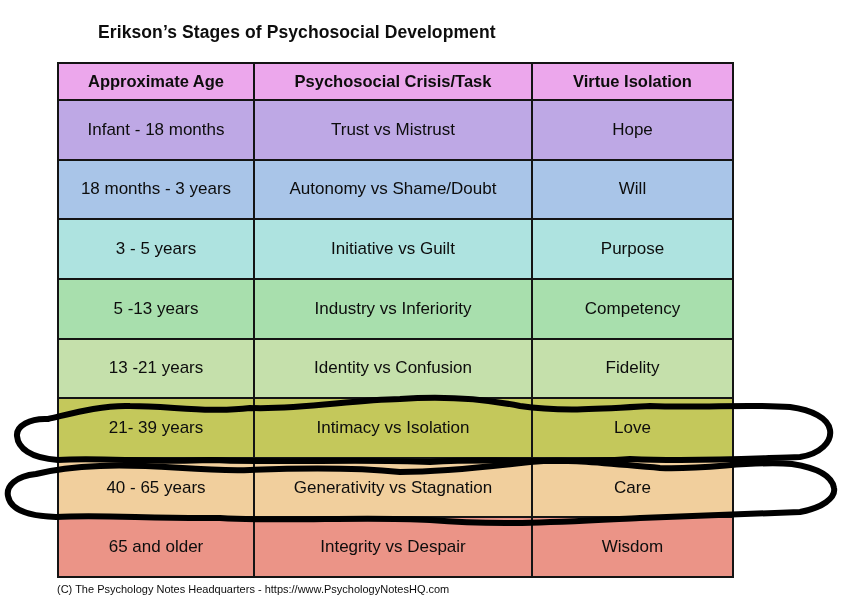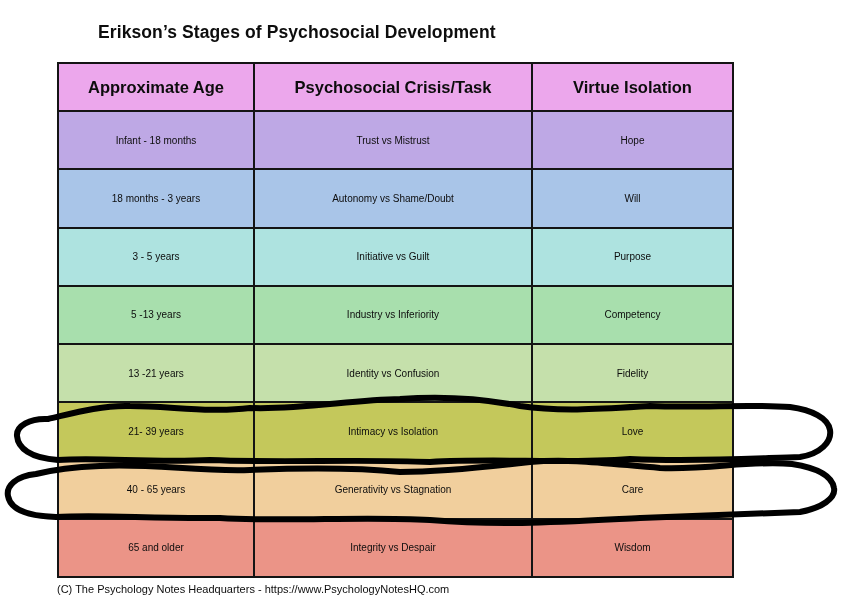--- a/index.html
+++ b/index.html
@@ -34,24 +34,24 @@
   table.erikson th, table.erikson td {
     border: 2px solid #141414;
     text-align: center;
     vertical-align: middle;
     color: #0d0d0d;
     padding: 0 4px;
   }
   table.erikson th {
     font-size: 16.5px;
     font-weight: bold;
-    height: 48px;
+    height: 37px;
   }
   table.erikson td {
-    font-size: 10px;
+    font-size: 17px;
     font-weight: normal;
     height: 58px;
   }
   col.c-age { width: 196px; }
   col.c-crisis { width: 278px; }
   col.c-virtue { width: 201px; }
   .footer-credit {
     position: absolute;
     left: 57px;
     top: 583px;

